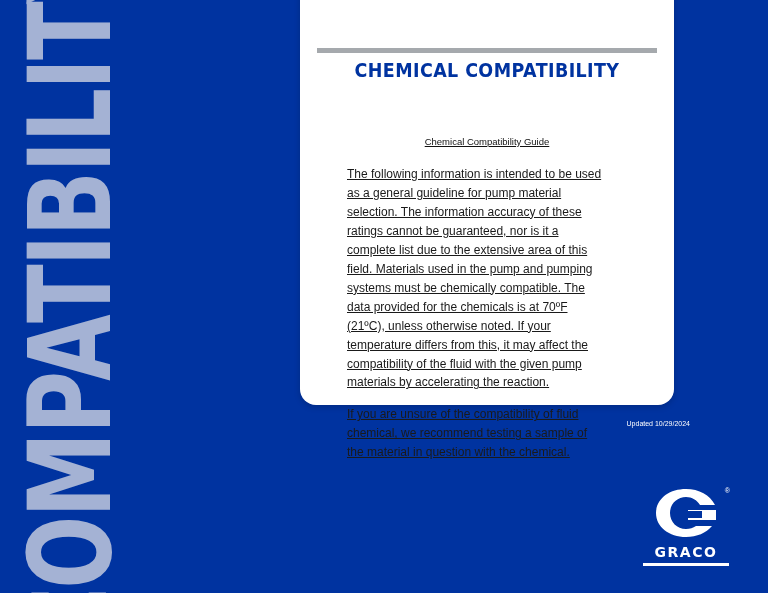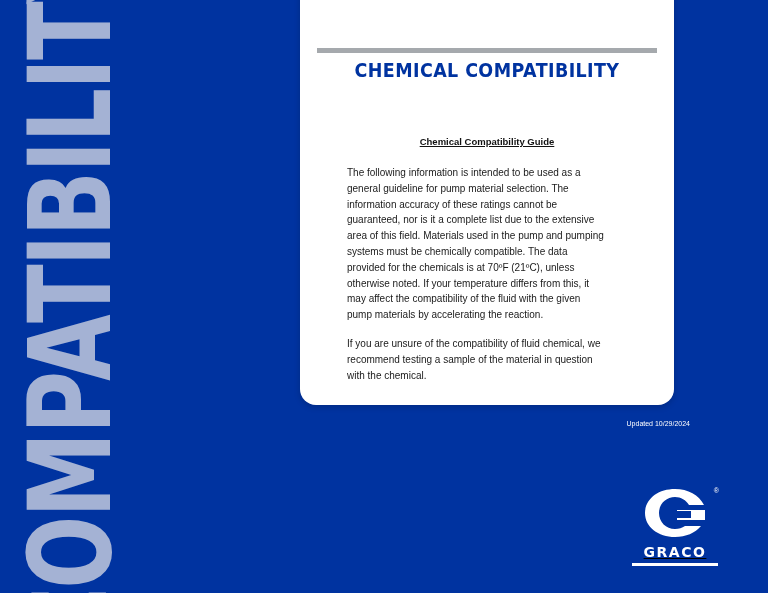--- a/index.html
+++ b/index.html
@@ -78,56 +78,56 @@
     color: #0033a0;
     transform: scaleY(1.12);
   }
   .card-subtitle {
     position: absolute;
     left: 0;
     top: 156px;
     width: 374px;
     text-align: center;
     font-size: 9.5px;
-    font-weight: bold;
+    font-weight: normal;
     color: #111111;
     text-decoration: underline;
   }
   .card-body {
     position: absolute;
     left: 47px;
     top: 185px;
     width: 258px;
-    font-size: 10px;
+    font-size: 12px;
     line-height: 1.58;
     color: #1a1a1a;
     text-align: left;
+    text-decoration: underline;
   }
   .card-body p {
     margin: 0 0 13px 0;
   }
 
   .updated {
     position: absolute;
     left: 560px;
     top: 420px;
     width: 130px;
     text-align: right;
     color: #ffffff;
     font-size: 7px;
   }
 
   
   .logo {
     position: absolute;
-    right: 45px;
+    right: 34px;
     bottom: 28px;
     width: 96px;
     height: 78px;
-    text-decoration: underline;
   }
   .logo-mark {
     position: relative;
     width: 68px;
     height: 52px;
     margin: 0 auto;
   }
   .logo-reg {
     position: absolute;
     right: -10px;

